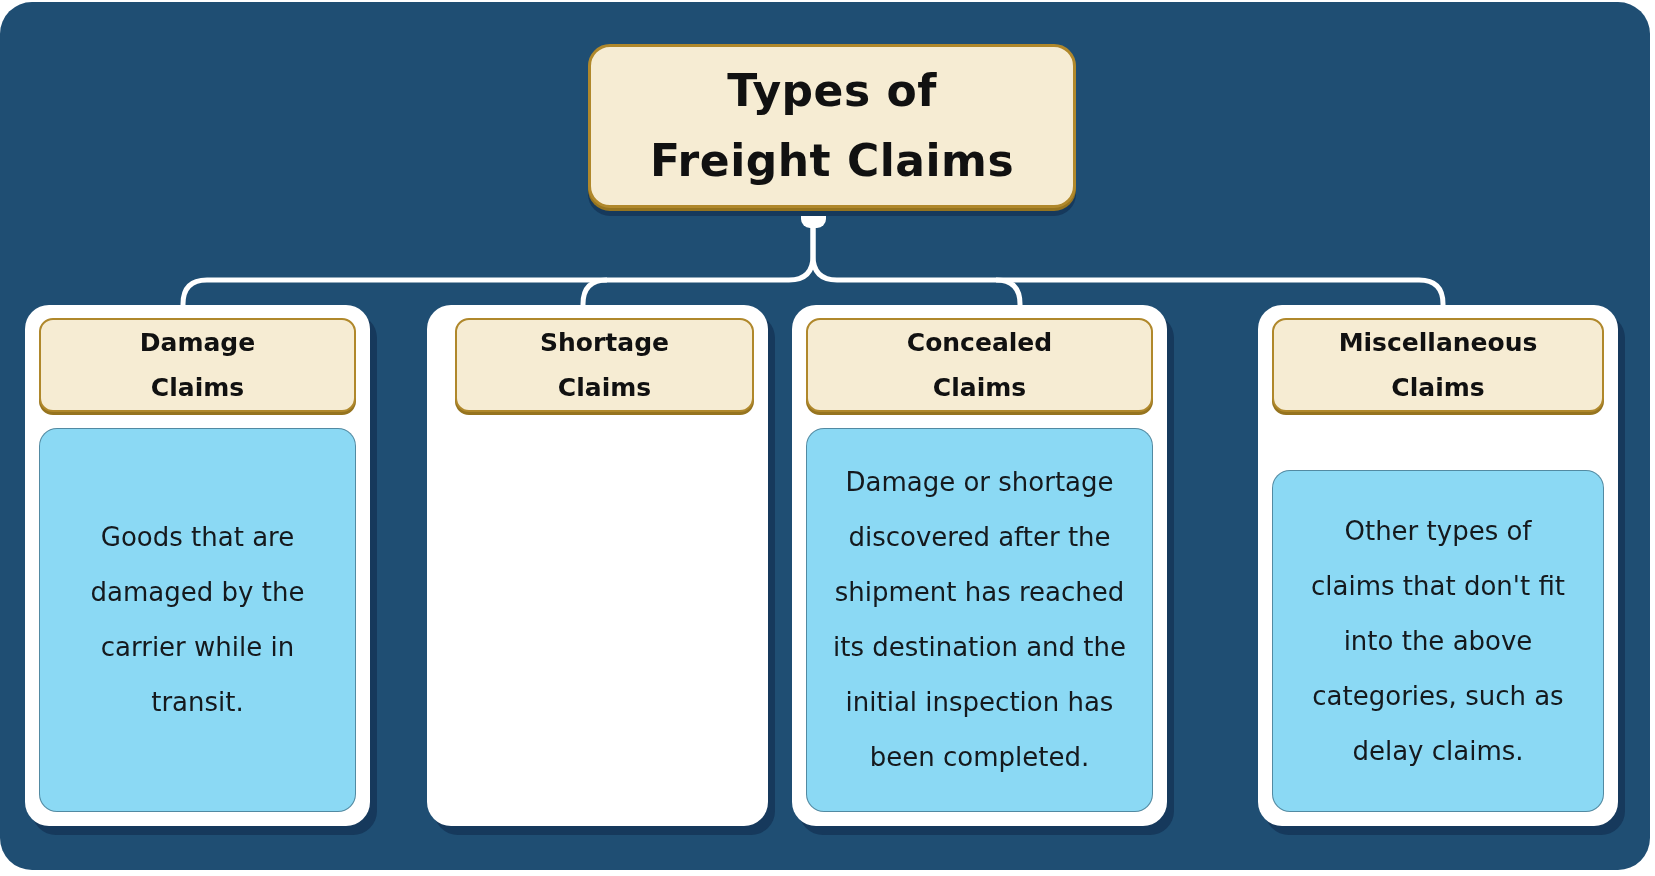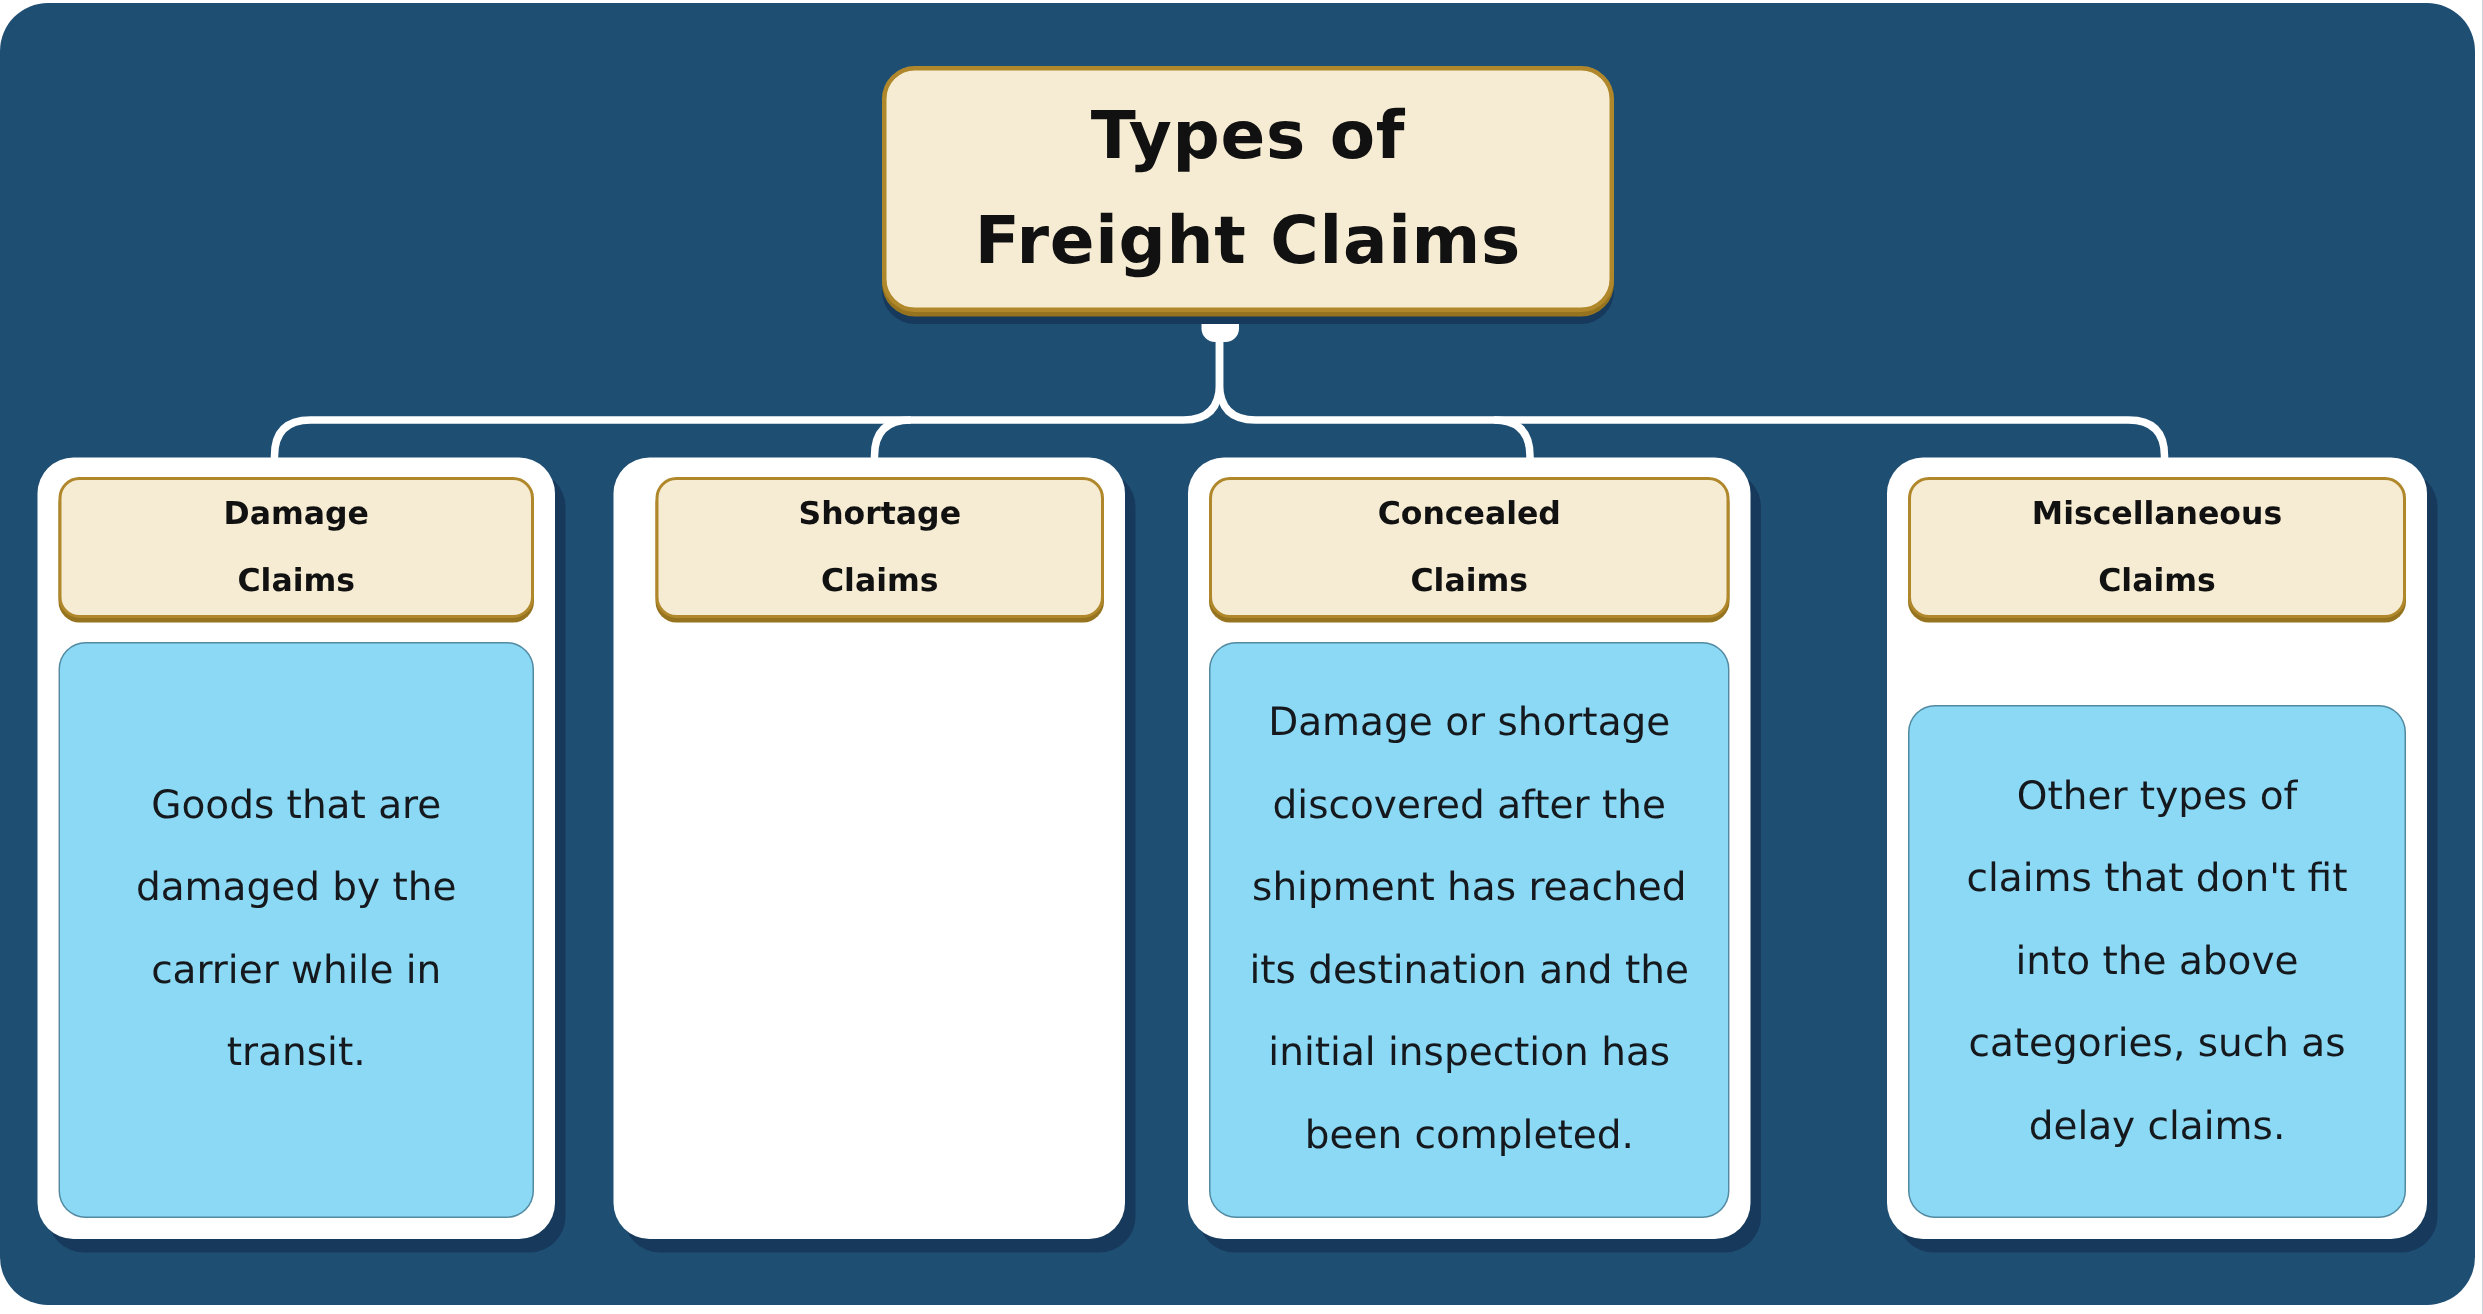--- a/index.html
+++ b/index.html
@@ -21,29 +21,29 @@
     display:flex;align-items:center;justify-content:center;text-align:center;}
   .title-box h1{font-size:44px;line-height:70px;font-weight:bold;color:var(--ink);
     white-space:pre-line;letter-spacing:.5px;}
   .card{position:absolute;top:305px;height:521px;background:var(--white);
     border-radius:24px;box-shadow:7px 9px 0 var(--shadow);
     padding:13px 14px 14px 14px;display:flex;flex-direction:column;}
   .card-header{height:94px;flex:0 0 94px;background:var(--cream);
     border:2.5px solid var(--gold);border-radius:14px;
     box-shadow:0 3px 0 var(--gold-dark);
     display:flex;align-items:center;justify-content:center;text-align:center;}
-  .card-header h2{font-size:21px;line-height:45px;font-weight:bold;color:var(--ink);
+  .card-header h2{font-size:25px;line-height:45px;font-weight:bold;color:var(--ink);
     white-space:pre-line;}
   .card-body{margin-top:16px;flex:1;background:var(--blue);
     border:1px solid rgba(25,60,80,.5);border-radius:18px;
     display:flex;align-items:center;justify-content:center;text-align:center;
     padding:0 10px;}
   .card-body p{font-size:26px;line-height:55px;color:#15191d;white-space:pre-line;}
   .card1{left:25px;width:345px;}
-  .card2{left:409px;width:341px;padding-left:28px;}
+  .card2{left:427px;width:341px;padding-left:28px;}
   .card3{left:792px;width:375px;}
   .card4{left:1258px;width:360px;gap:42px;}
 </style>
 </head>
 <body>
 
 <div class="canvas"></div>
 
 <svg class="connector-svg" viewBox="0 0 1655 876" xmlns="http://www.w3.org/2000/svg">
   <path d="M813,222 V256 Q813,280 789,280 H207 Q183,280 183,304 V316"></path>

